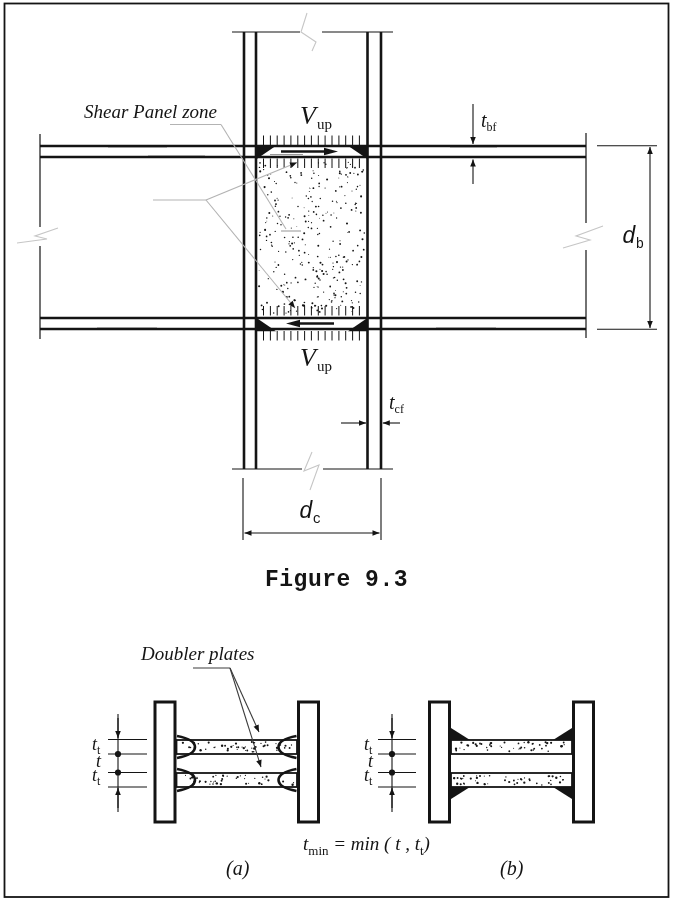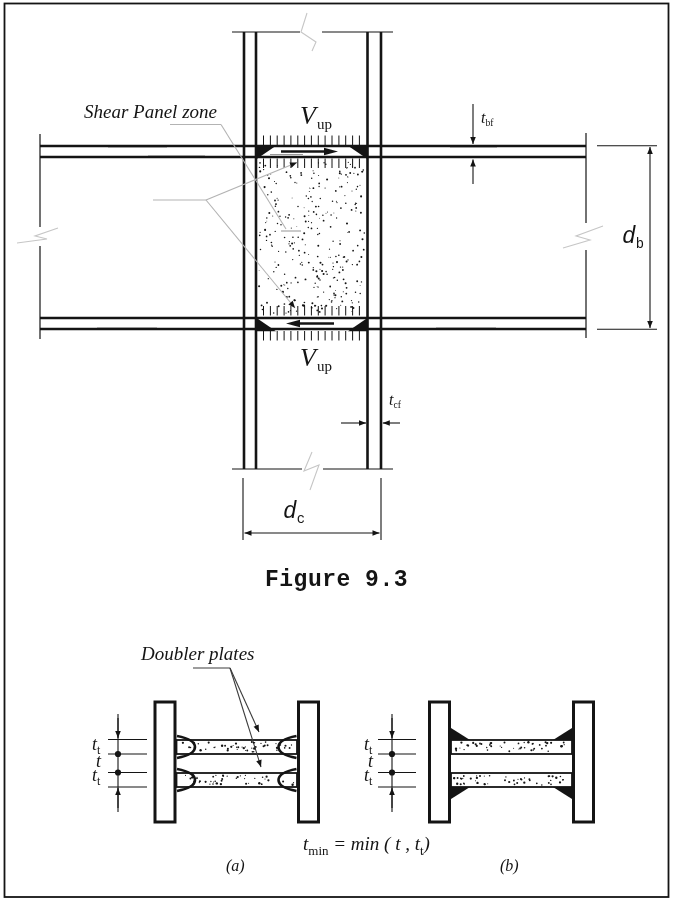--- a/index.html
+++ b/index.html
@@ -7,21 +7,21 @@
   #page{position:relative;width:673px;height:901px;background:var(--paper);overflow:hidden;
         font-family:"Liberation Serif",serif;}
   svg{position:absolute;left:0;top:0;}
   .s-ink{stroke:var(--ink);fill:none;}
   .f-ink{fill:var(--ink);stroke:none;}
   .s-led{stroke:var(--leader);fill:none;}
   .s-brk{stroke:var(--brk);fill:none;}
   .lab{position:absolute;font-style:italic;color:var(--ink);line-height:1.05;white-space:nowrap;
        font-family:"Liberation Serif",serif;}
   .lab sub{font-style:normal;font-size:0.60em;vertical-align:-0.35em;letter-spacing:0;}
-  .sz19{font-size:19px;} .sz20{font-size:16px;} .sz23{font-size:23px;font-family:Liberation Mono, monospace;}
+  .sz19{font-size:19px;} .sz20{font-size:20px;} .sz23{font-size:23px;font-family:Liberation Mono, monospace;}
   .vlab i{font-size:26px;font-style:italic;}
   .vlab sub{font-size:15px;font-style:normal;vertical-align:-5px;margin-left:1px;}
   .dimlab i{font-style:italic;}
   .cap{font-style:normal;font-weight:bold;font-size:23px;letter-spacing:.5px;color:var(--ink);font-family:Liberation Mono, monospace;}
   .tstack{font-size:18px;}
   .tstack sub{font-size:12px;}
   .formula{font-size:19px;white-space:pre;text-align:center;}
   .formula sub{font-size:13px;}
 </style>
 </head>
@@ -744,21 +744,21 @@
 </svg>
 
 <span class="lab sz19" style="left:84px;top:102px">Shear Panel zone</span>
 
 <span class="lab vlab" style="left:300px;top:102px"><i>V</i><sub>up</sub></span>
 <span class="lab vlab" style="left:300px;top:344px"><i>V</i><sub>up</sub></span>
 
 <span class="lab dimlab sz20" style="left:481px;top:110px"><i>t</i><sub>bf</sub></span>
 <span class="lab dimlab sz23" style="left:622px;top:225px"><i>d</i><sub>b</sub></span>
 <span class="lab dimlab sz20" style="left:389px;top:392px"><i>t</i><sub>cf</sub></span>
-<span class="lab dimlab sz23" style="left:283px;top:500px"><i>d</i><sub>c</sub></span>
+<span class="lab dimlab sz23" style="left:299px;top:500px"><i>d</i><sub>c</sub></span>
 
 <span class="lab cap" style="left:265px;top:568px">Figure 9.3</span>
 
 <span class="lab sz19" style="left:141px;top:644px">Doubler plates</span>
 
 <span class="lab tstack" style="left:92px;top:735px"><i>t</i><sub>t</sub></span>
 <span class="lab tstack" style="left:96px;top:752px"><i>t</i></span>
 <span class="lab tstack" style="left:92px;top:766px"><i>t</i><sub>t</sub></span>
 
 <span class="lab tstack" style="left:364px;top:735px"><i>t</i><sub>t</sub></span>

